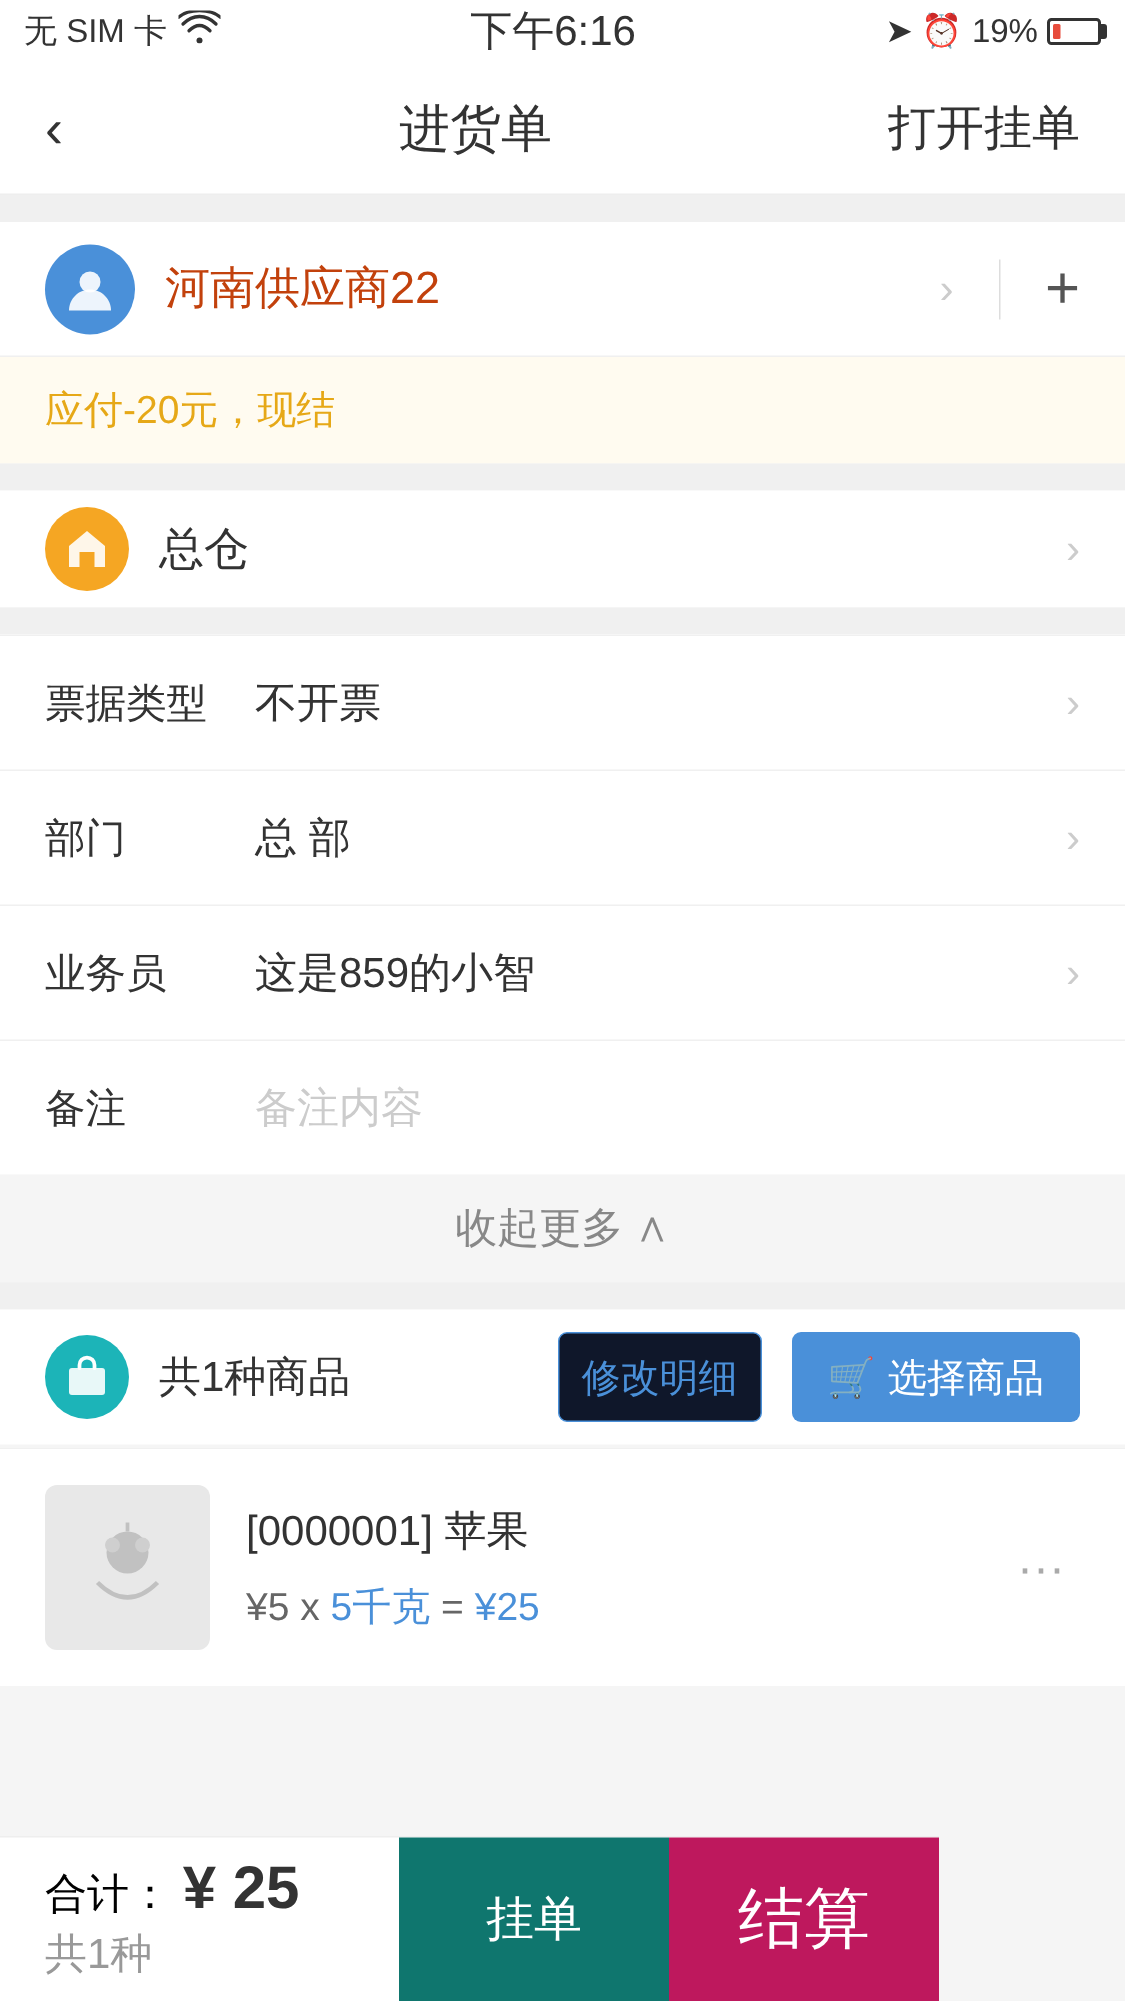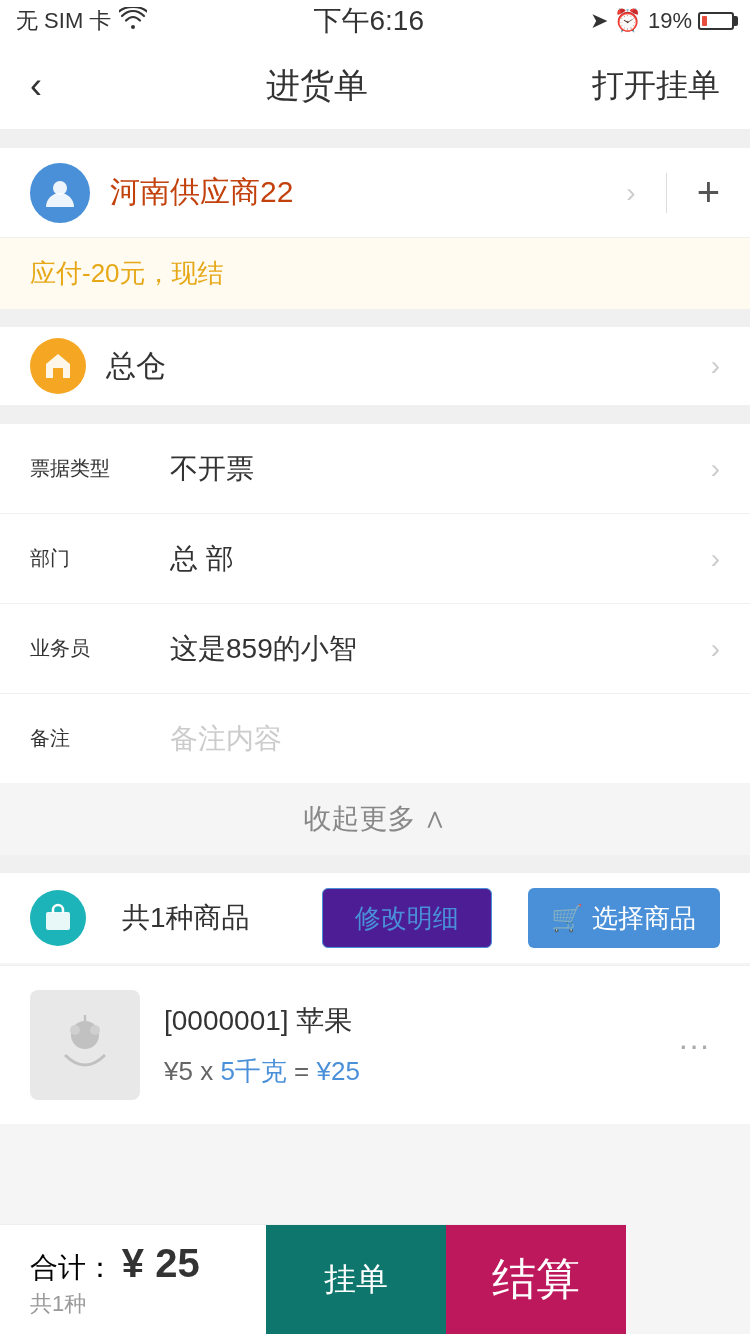--- a/index.html
+++ b/index.html
@@ -93,48 +93,48 @@
       color: #fff; font-size: 28px; margin-right: 20px; flex-shrink: 0;
     }
     .warehouse-name { flex: 1; font-size: 30px; color: #333; }
 
     
     .form-row {
       display: flex; align-items: center;
       padding: 0 30px; height: 90px;
       background: #fff; border-top: 1px solid #f0f0f0;
     }
-    .form-label { width: 140px; font-size: 20px; color: #333; flex-shrink: 0; }
+    .form-label { width: 140px; font-size: 27px; color: #333; flex-shrink: 0; }
     .form-value { flex: 1; font-size: 28px; color: #333; }
     .form-placeholder { flex: 1; font-size: 28px; color: #ccc; }
 
     
     .collapse-bar {
       background: #f5f5f5;
       height: 72px;
       display: flex; align-items: center; justify-content: center;
       font-size: 28px; color: #888;
     }
 
     
     .goods-header {
       background: #fff;
       display: flex; align-items: center;
       padding: 0 30px; height: 90px;
-      gap: 36px;
+      gap: 20px;
     }
     .goods-icon {
       width: 56px; height: 56px; border-radius: 50%; background: #1cb4b8;
       display: flex; align-items: center; justify-content: center;
       color: #fff; font-size: 24px; flex-shrink: 0;
     }
     .goods-count { flex: 1; font-size: 28px; color: #333; }
     .btn-outline {
-      border: 1px solid #4a90d9; color: #4a90d9; background: #4c1d95;
-      padding: 0 32px; height: 60px; border-radius: 6px;
+      border: 1px solid #4a90d9; color: #4a90d9; background: #0f172a;
+      padding: 0 15px; height: 60px; border-radius: 6px;
       font-size: 26px; display: flex; align-items: center; cursor: pointer;
     }
     .btn-fill {
       background: #4a90d9; color: #fff; border: none;
       padding: 0 24px; height: 60px; border-radius: 6px;
       font-size: 26px; display: flex; align-items: center; gap: 8px; cursor: pointer;
     }
 
     
     .product-item {
@@ -161,21 +161,21 @@
     
     .bottom-bar {
       position: fixed; bottom: 0; left: 0; width: 626px; height: 110px;
       display: flex; align-items: center; background: #fff;
       border-top: 1px solid #eee;
     }
     .total-section {
       flex: 1; padding: 0 30px;
     }
     .total-amount { font-size: 40px; font-weight: bold; color: #333; display: inline; }
-    .total-sub { font-size: 22px; color: #999; margin-top: 2px; }
+    .total-sub { font-size: 28px; color: #999; margin-top: 2px; }
     .btn-pending {
       width: 180px; height: 110px; background: #0f766e; color: #fff;
       display: flex; align-items: center; justify-content: center;
       font-size: 32px; cursor: pointer; border: none; flex-shrink: 0;
     }
     .btn-checkout {
       width: 180px; height: 110px; background: #be185d; color: #fff;
       display: flex; align-items: center; justify-content: center;
       font-size: 44px; cursor: pointer; border: none; flex-shrink: 0;
     }

